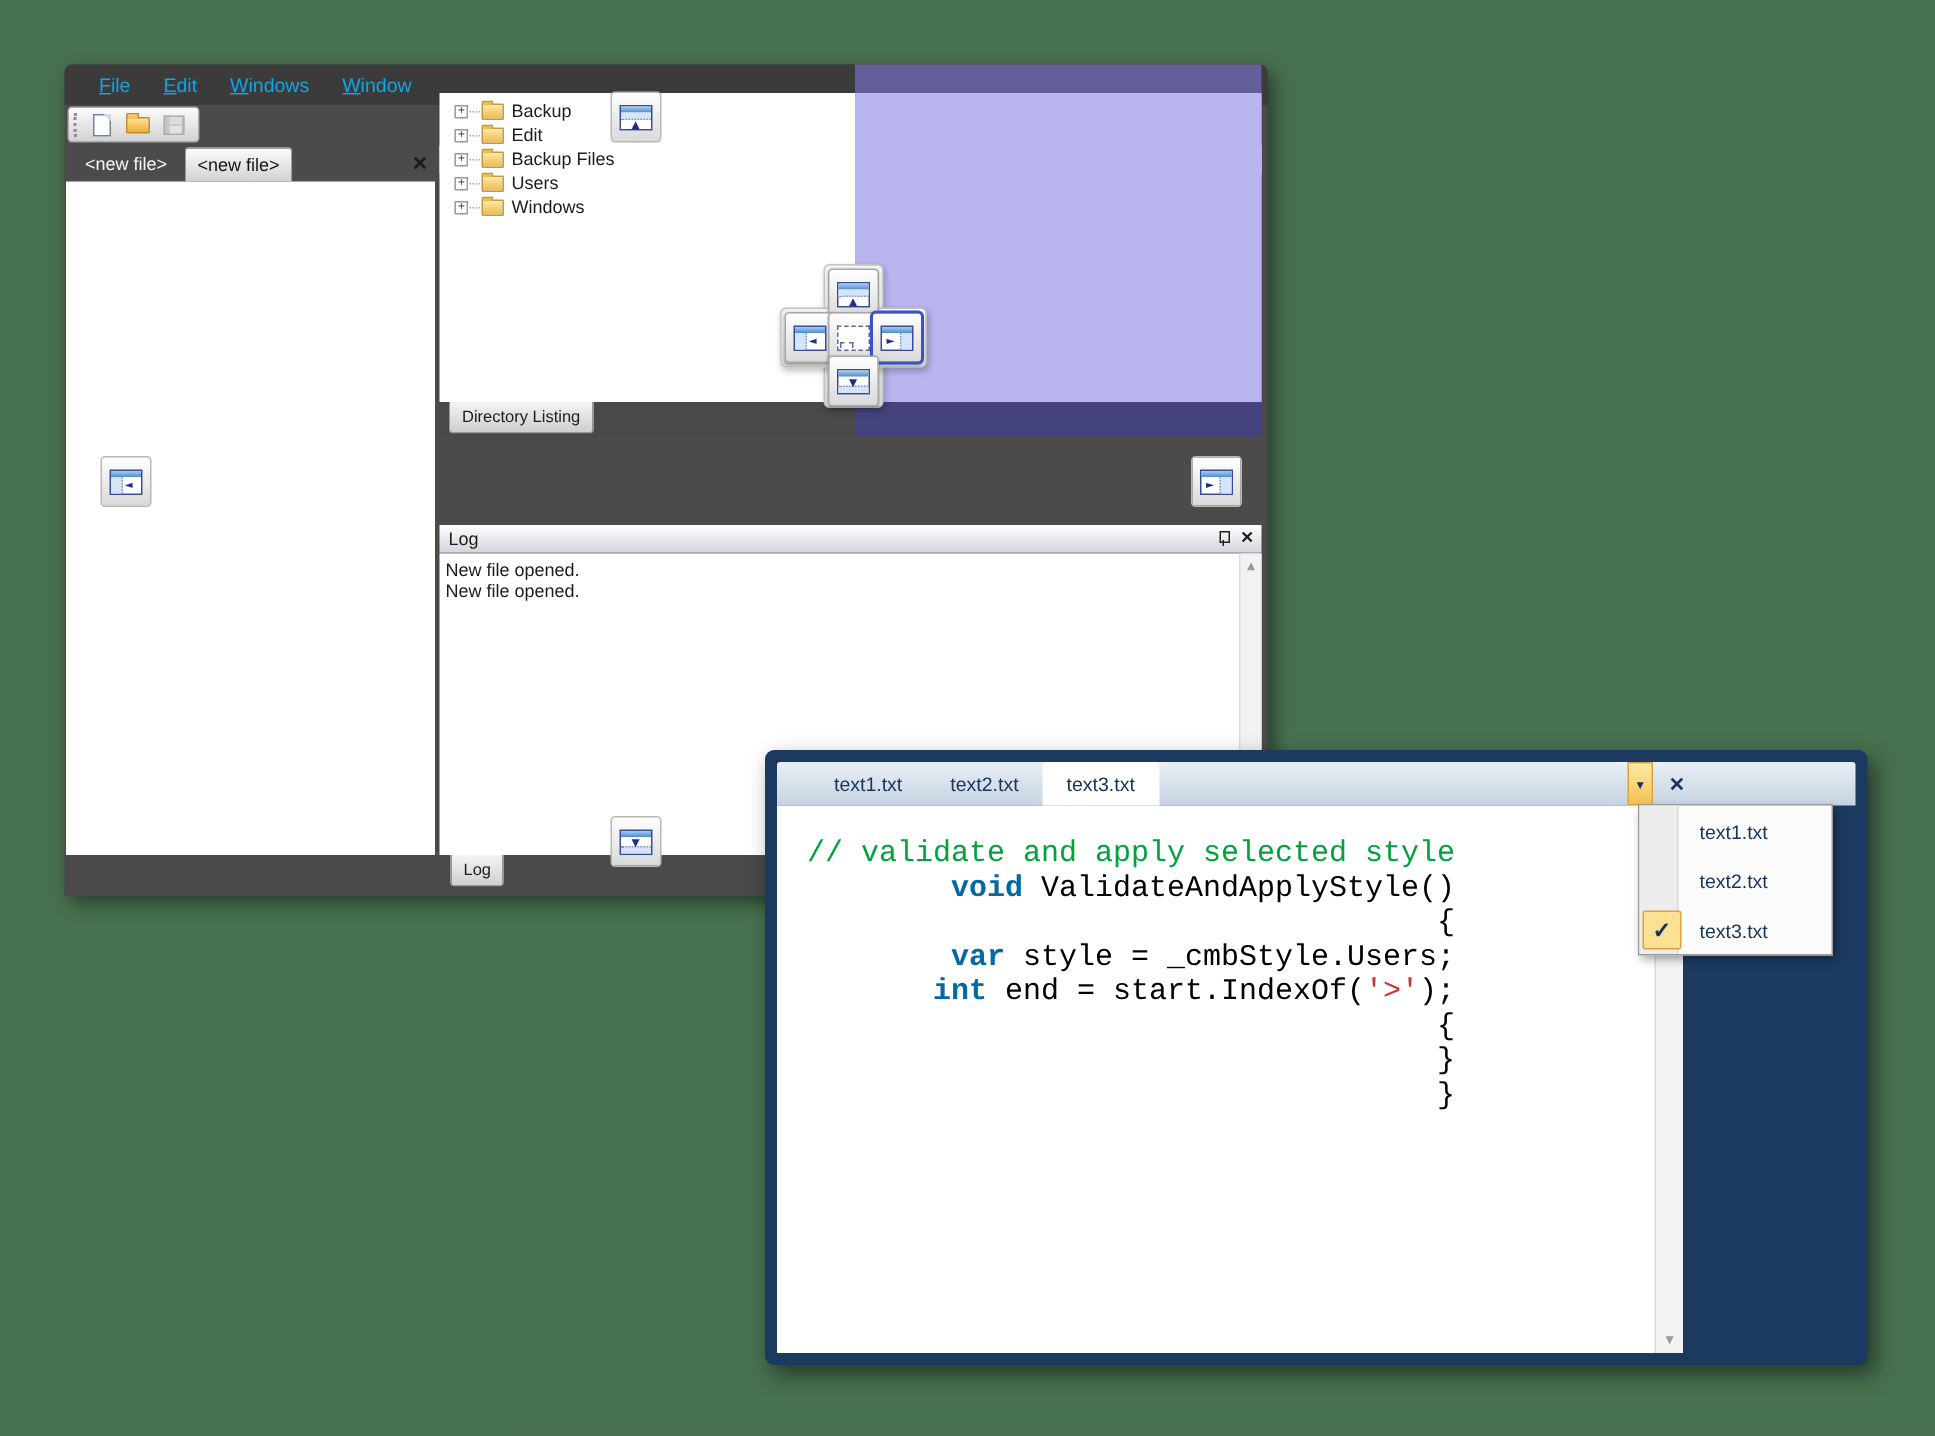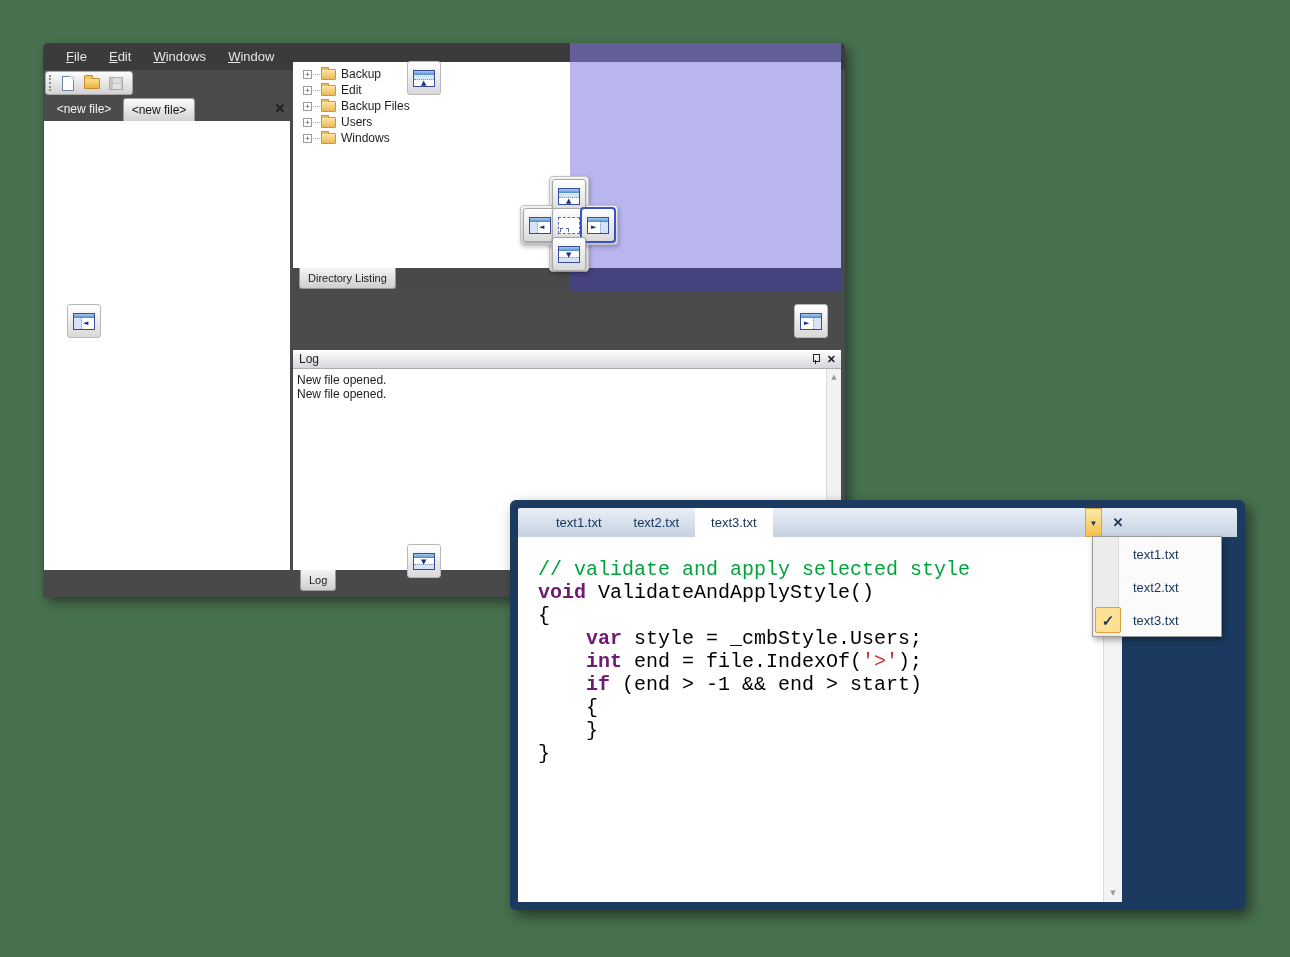--- a/index.html
+++ b/index.html
@@ -4,21 +4,21 @@
 <style>
   * { margin:0; padding:0; box-sizing:border-box; }
   html,body { width:1290px; height:957px; }
   body { background:#48714f; font-family:"Liberation Sans",sans-serif; position:relative; overflow:hidden; }
 
   
   #main-window { position:absolute; left:43px; top:43px; width:802px; height:554px;
     background:#4b4b4b; border-radius:5px 5px 0 0; box-shadow:4px 5px 12px rgba(0,0,0,.45); }
   #menubar { position:absolute; left:0; top:0; width:100%; height:27px; background:#3b3b3b;
     border-radius:5px 5px 0 0; display:flex; align-items:center; padding-left:12px; }
-  .menu-item { color:#e5e5e5; font-size:13px; padding:0 11px; line-height:27px; cursor:default; }
+  .menu-item { color:#0ea5e9; font-size:13px; padding:0 11px; line-height:27px; cursor:default; }
   .menu-item::first-letter { text-decoration:underline; }
 
   #toolbar { position:absolute; left:2px; top:28px; width:88px; height:24px;
     background:linear-gradient(#fcfcfc,#d2d2d2); border:1px solid #a8a8a8; border-radius:3px;
     display:flex; align-items:center; padding-left:3px; }
   .grip { width:3px; height:16px; border-left:2px dotted #8f8f8f; margin-right:4px; }
   .tbtn { width:24px; height:20px; display:flex; align-items:center; justify-content:center; border-radius:2px; }
   .icon-newfile { width:12px; height:15px; background:#fff; border:1px solid #6a84a8; position:relative; }
   .icon-newfile::after { content:''; position:absolute; right:-1px; top:-1px; border-style:solid;
     border-width:0 5px 5px 0; border-color:transparent #cdd8e6 transparent transparent; }
@@ -113,22 +113,22 @@
   .cwtab { padding:0 16px; line-height:29px; font-size:13px; color:#16355c; cursor:default; }
   .cwtab.active { background:#fff; border-radius:3px 3px 0 0; color:#13305a; }
   #cw-drop-btn { position:absolute; left:567px; top:0; width:17px; height:29px;
     background:linear-gradient(#fdeaa6,#f6c050); border:1px solid #dca43e;
     font-size:8px; color:#16355c; text-align:center; line-height:29px; }
   #cw-close-btn { position:absolute; left:589px; top:0; width:22px; height:29px;
     font-size:13px; font-weight:bold; color:#16355c; text-align:center; line-height:29px; }
 
   #cw-editor { position:absolute; left:8px; top:37px; width:604px; height:365px; background:#fff; }
   #code { position:absolute; left:20px; top:21px; font:20px/23px "Liberation Mono",monospace; color:#000; }
-  .code-line { white-space:pre; }
-  .c-kw { color:#701a75; font-weight:bold; }
+  .code-line { white-space:pre;text-align:right; }
+  .c-kw { color:#0369a1; font-weight:bold; }
   .c-com { color:#00a33c; }
   .c-str { color:#cc3333; }
   .c-pl { color:#000; }
   #cw-scroll { position:absolute; right:0; top:0; width:19px; height:100%;
     background:#f3f3f3; border-left:1px solid #dadada; }
   #cw-scroll .up { top:5px; } #cw-scroll .down { bottom:5px; }
 
   #cw-popup { position:absolute; left:582px; top:36px; width:130px; height:101px; background:#fbfbfb;
     border:1px solid #9a9a9a; box-shadow:2px 3px 6px rgba(0,0,0,.35); z-index:20; }
   #cw-popup .gutter { position:absolute; left:0; top:0; width:26px; height:100%;
@@ -316,22 +316,21 @@
     <div id="cw-drop-btn">▼</div>
     <div id="cw-close-btn">✕</div>
   </div>
 
   <div id="cw-editor">
     <div id="code">
         <div class="code-line"><span class="c-com">// validate and apply selected style</span></div>
         <div class="code-line"><span class="c-kw">void</span><span class="c-pl"> ValidateAndApplyStyle()</span></div>
         <div class="code-line"><span class="c-pl">{</span></div>
         <div class="code-line"><span class="c-pl">    </span><span class="c-kw">var</span><span class="c-pl"> style = _cmbStyle.Users;</span></div>
-        <div class="code-line"><span class="c-pl">    </span><span class="c-kw">int</span><span class="c-pl"> end = file.IndexOf(</span><span class="c-str">'&gt;'</span><span class="c-pl">);</span></div>
-        <div class="code-line"><span class="c-pl">    </span><span class="c-kw">if</span><span class="c-pl"> (end &gt; -1 &amp;&amp; end &gt; start)</span></div>
+        <div class="code-line"><span class="c-pl">    </span><span class="c-kw">int</span><span class="c-pl"> end = start.IndexOf(</span><span class="c-str">'&gt;'</span><span class="c-pl">);</span></div>
         <div class="code-line"><span class="c-pl">    {</span></div>
         <div class="code-line"><span class="c-pl">    }</span></div>
         <div class="code-line"><span class="c-pl">}</span></div>
       </div>
     <div id="cw-scroll" class="vscroll" style="width:19px;">
       <span class="scroll-arrow up">▲</span>
       <span class="scroll-arrow down">▼</span>
     </div>
   </div>
 

